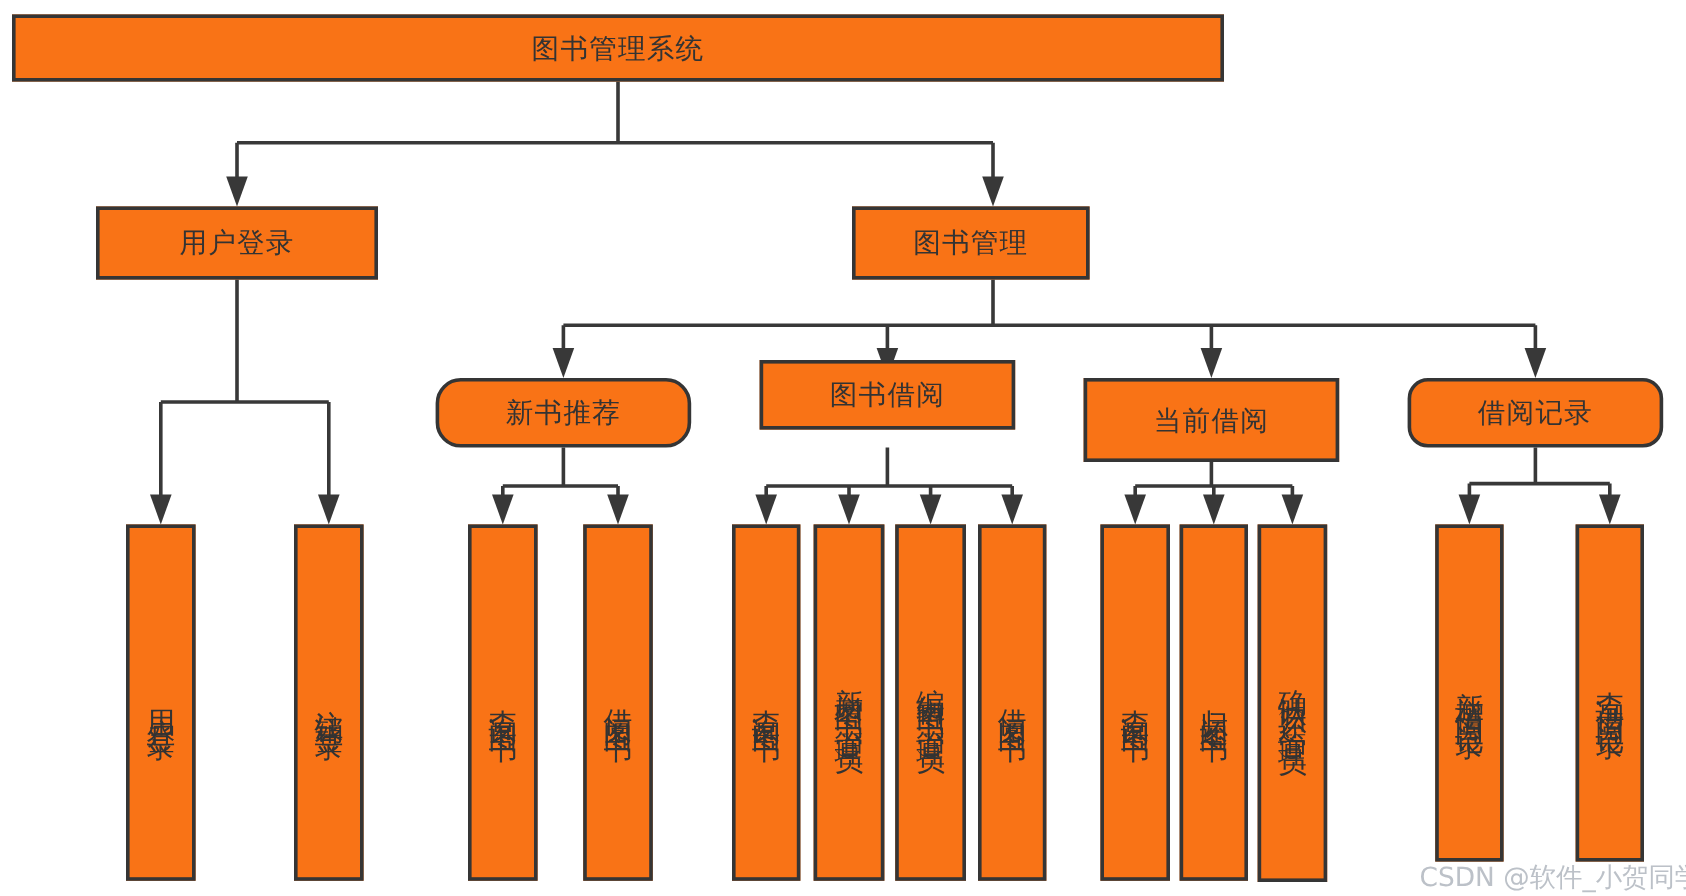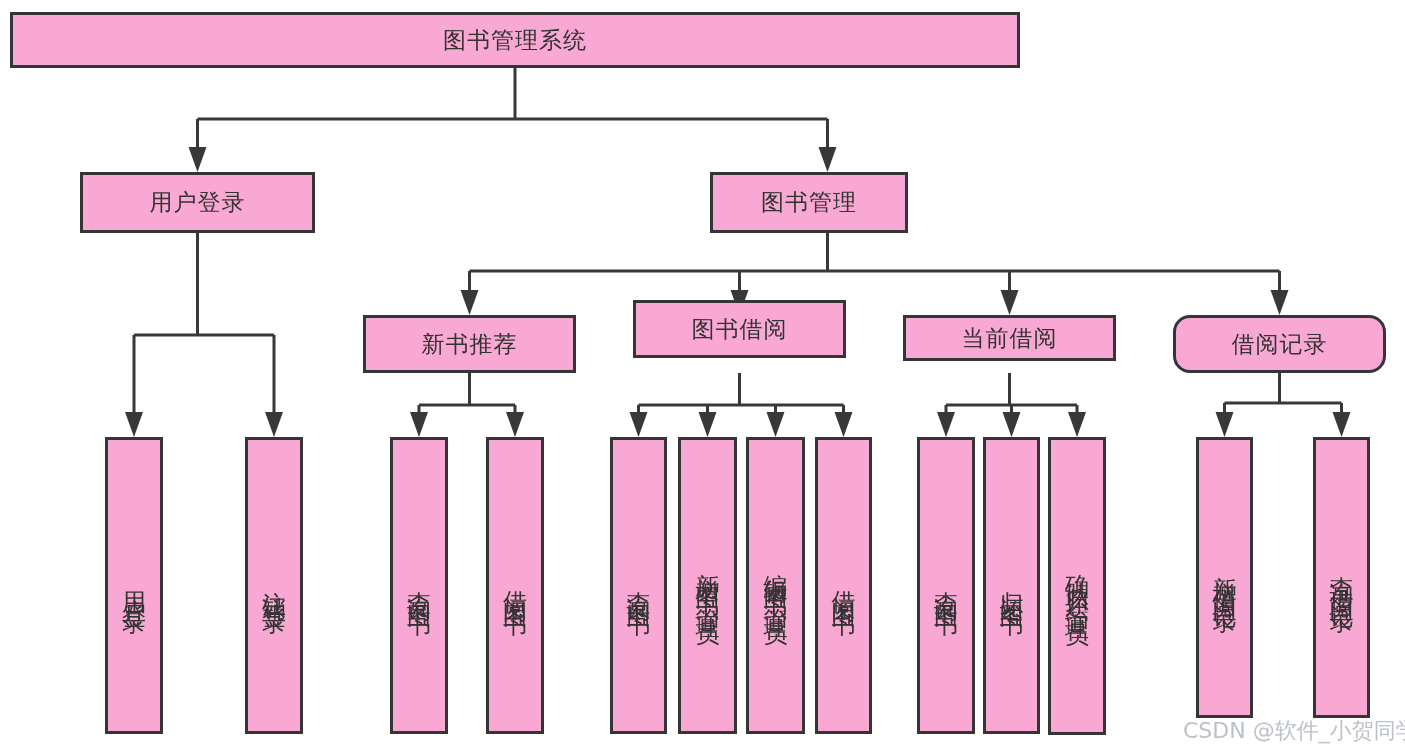--- a/index.html
+++ b/index.html
@@ -22,21 +22,21 @@
     fill: none;
   }
   .wires polygon {
     fill: #383838;
     stroke: none;
   }
   .box {
     position: absolute;
     box-sizing: border-box;
     border: 3px solid #353535;
-    background: #f9a8d4;
+    background: #f97316;
     display: flex;
     align-items: center;
     justify-content: center;
     color: #333333;
   }
   .hbox {
     font-size: 23px;
     letter-spacing: 1px;
     white-space: nowrap;
   }
@@ -90,23 +90,23 @@
     <polygon points="1068,412 1086,412 1077,437"></polygon>
     <polygon points="1215.5,412 1233.5,412 1224.5,437"></polygon>
     <polygon points="1332.5,412 1350.5,412 1341.5,437"></polygon>
   </svg>
 
   <div class="box hbox" style="left:10px; top:12px; width:1010px; height:56px;">图书管理系统</div>
 
   <div class="box hbox" style="left:80px; top:172px; width:235px; height:61px;">用户登录</div>
   <div class="box hbox" style="left:710px; top:172px; width:198px; height:61px;">图书管理</div>
 
-  <div class="box hbox" style="left:363px; top:315px; width:213px; height:58px;">新书推荐</div>
+  <div class="box hbox" style="left:363px; top:315px; width:213px; height:58px;border-radius:21px;">新书推荐</div>
   <div class="box hbox" style="left:633px; top:300px; width:213px; height:58px;">图书借阅</div>
-  <div class="box hbox" style="left:903px; top:315px; width:213px; height:46px;">当前借阅</div>
+  <div class="box hbox" style="left:903px; top:315px; width:213px; height:70px;">当前借阅</div>
   <div class="box hbox" style="left:1173px; top:315px; width:213px; height:58px;border-radius:17px;">借阅记录</div>
 
   <div class="box vbox" style="left:105px; top:437px; width:58px; height:297px;">用户登录</div>
   <div class="box vbox" style="left:245px; top:437px; width:58px; height:297px;">注销登录</div>
 
   <div class="box vbox" style="left:390px; top:437px; width:58px; height:297px;">查询图书</div>
   <div class="box vbox" style="left:486px; top:437px; width:58px; height:297px;">借阅图书</div>
 
   <div class="box vbox" style="left:610px; top:437px; width:57px; height:297px;">查询图书</div>
   <div class="box vbox" style="left:678px; top:437px; width:59px; height:297px;">新增图书（管理员）</div>

